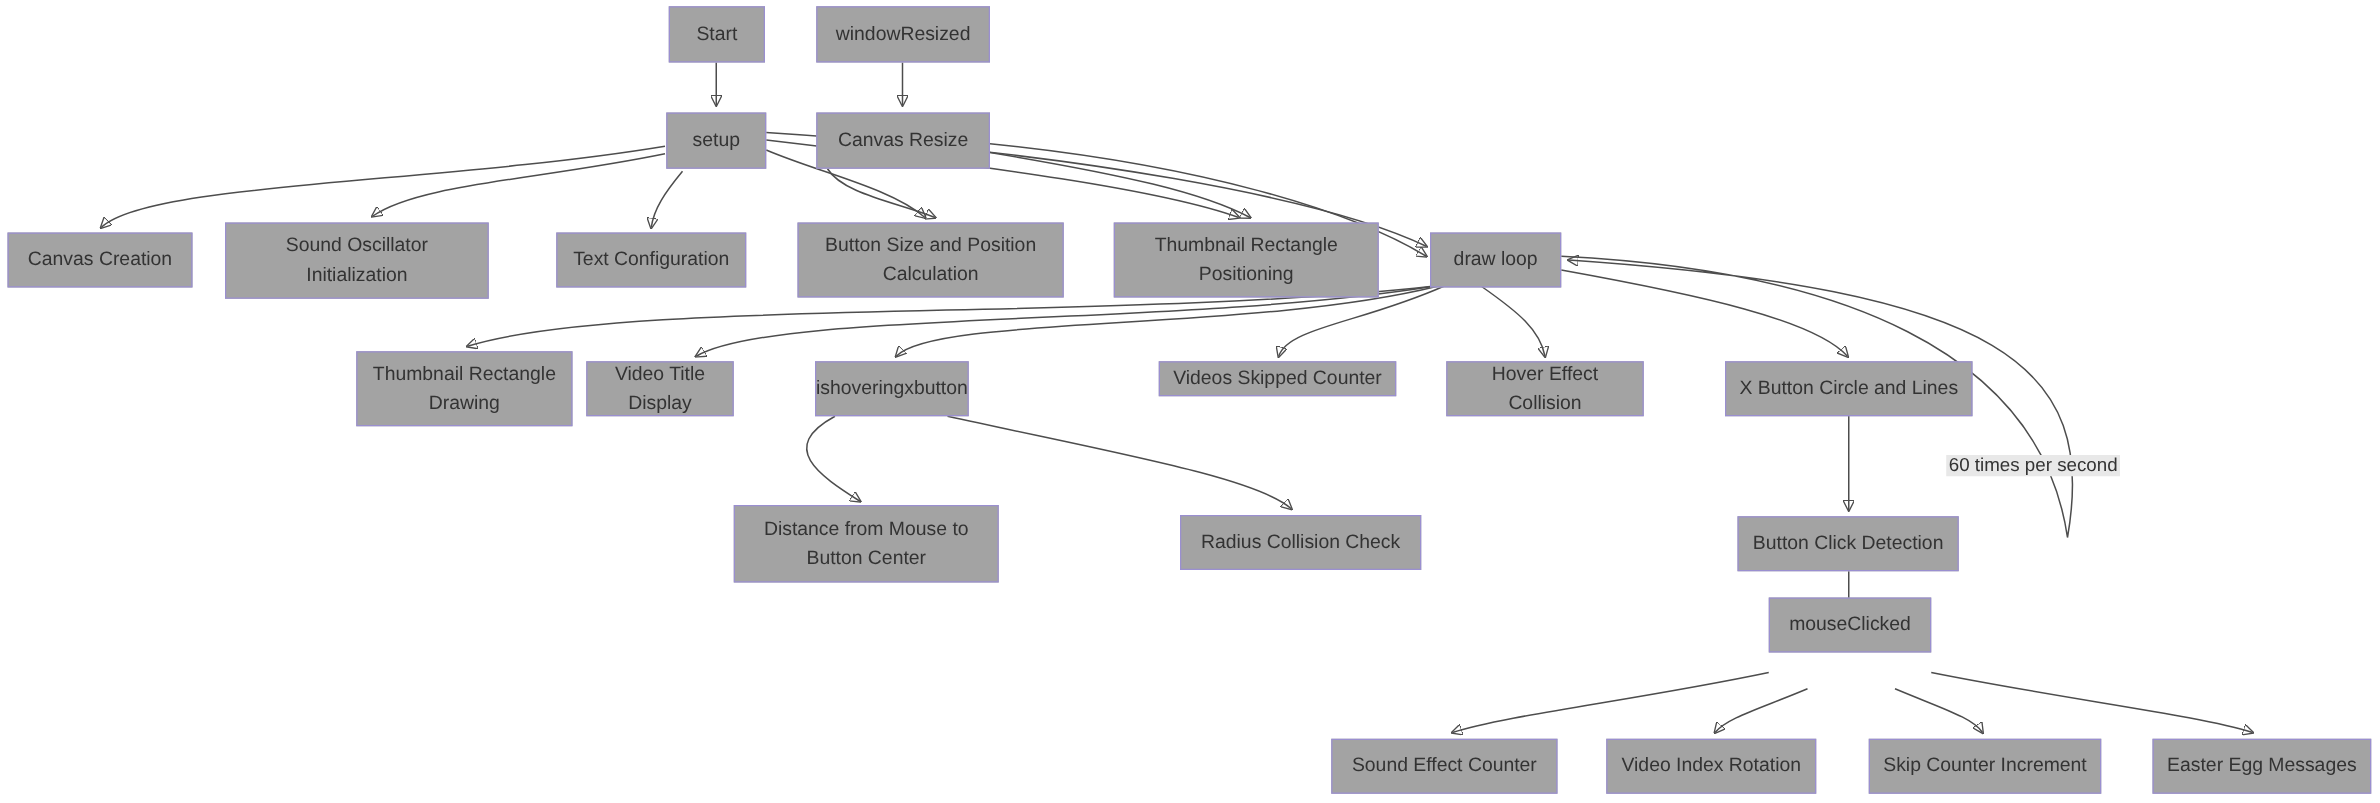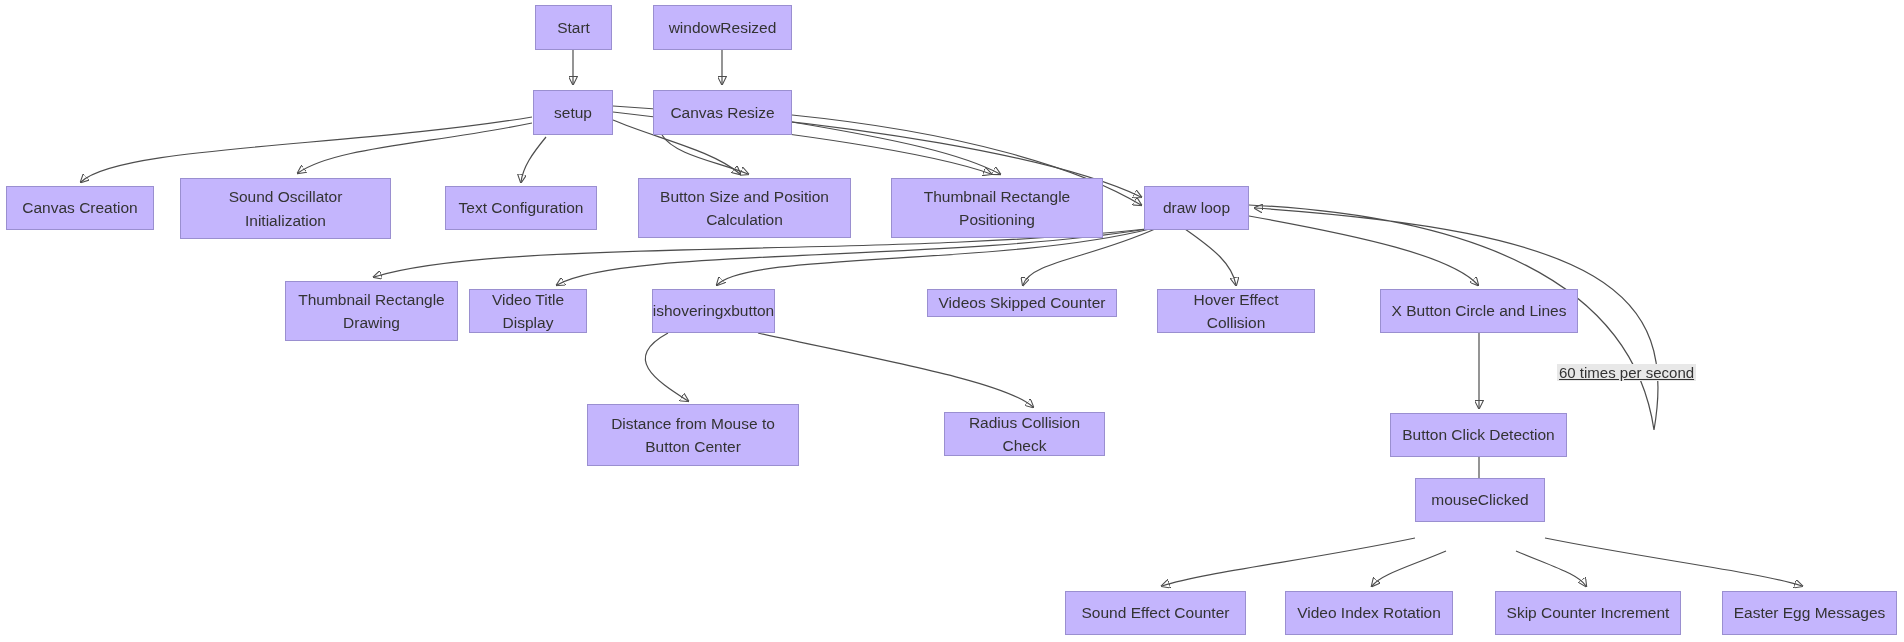--- a/index.html
+++ b/index.html
@@ -5,28 +5,28 @@
   html,body{margin:0;padding:0;}
   body{
     width:1904px;height:642px;position:relative;overflow:hidden;
     background:#ffffff;
     font-family:"Liberation Sans","DejaVu Sans",sans-serif;
   }
   #edges{position:absolute;left:0;top:0;width:1904px;height:642px;}
   #edges path{fill:none;stroke:#4d4d4d;stroke-width:1.2;}
   .node{
     position:absolute;box-sizing:border-box;
-    background:#c4b5fd;border:1px solid #9a8fd0;
+    background:#a3a3a3;border:1px solid #9a8fd0;
     display:flex;align-items:center;justify-content:center;
     text-align:center;color:#333333;font-size:15.5px;line-height:1.5;
     padding:0 6px;
   }
   .edge-label{
     position:absolute;background:#e8e8e8;color:#333333;
-    font-size:15px;padding:0 2px;line-height:17px;white-space:nowrap;text-decoration:underline;
+    font-size:15px;padding:0 2px;line-height:17px;white-space:nowrap;
   }
 </style>
 </head>
 <body>
 
 <svg id="edges" viewBox="0 0 1904 642" xmlns="http://www.w3.org/2000/svg">
   <defs>
     <marker id="arrow" viewBox="0 0 10 10" refX="8.5" refY="5" markerWidth="7.5" markerHeight="7.5" orient="auto">
       <path d="M0 0 L10 5 L0 10 z" fill="#333333"></path>
     </marker>
@@ -72,21 +72,21 @@
 <div class="node" style="left:1144px;top:186px;width:105px;height:44px">draw loop</div>
 
 <div class="node" style="left:285px;top:281px;width:173px;height:60px">Thumbnail Rectangle Drawing</div>
 <div class="node" style="left:469px;top:289px;width:118px;height:44px">Video Title Display</div>
 <div class="node" style="left:652px;top:289px;width:123px;height:44px">ishoveringxbutton</div>
 <div class="node" style="left:927px;top:289px;width:190px;height:28px">Videos Skipped Counter</div>
 <div class="node" style="left:1157px;top:289px;width:158px;height:44px">Hover Effect Collision</div>
 <div class="node" style="left:1380px;top:289px;width:198px;height:44px">X Button Circle and Lines</div>
 
 <div class="node" style="left:587px;top:404px;width:212px;height:62px">Distance from Mouse to Button Center</div>
-<div class="node" style="left:944px;top:412px;width:161px;height:44px">Radius Collision Check</div>
+<div class="node" style="left:944px;top:412px;width:193px;height:44px">Radius Collision Check</div>
 <div class="node" style="left:1390px;top:413px;width:177px;height:44px">Button Click Detection</div>
 
 <div class="node" style="left:1415px;top:478px;width:130px;height:44px">mouseClicked</div>
 
 <div class="node" style="left:1065px;top:591px;width:181px;height:44px">Sound Effect Counter</div>
 <div class="node" style="left:1285px;top:591px;width:168px;height:44px">Video Index Rotation</div>
 <div class="node" style="left:1495px;top:591px;width:186px;height:44px">Skip Counter Increment</div>
 <div class="node" style="left:1722px;top:591px;width:175px;height:44px">Easter Egg Messages</div>
 
 <div class="edge-label" style="left:1557px;top:364px">60 times per second</div>

